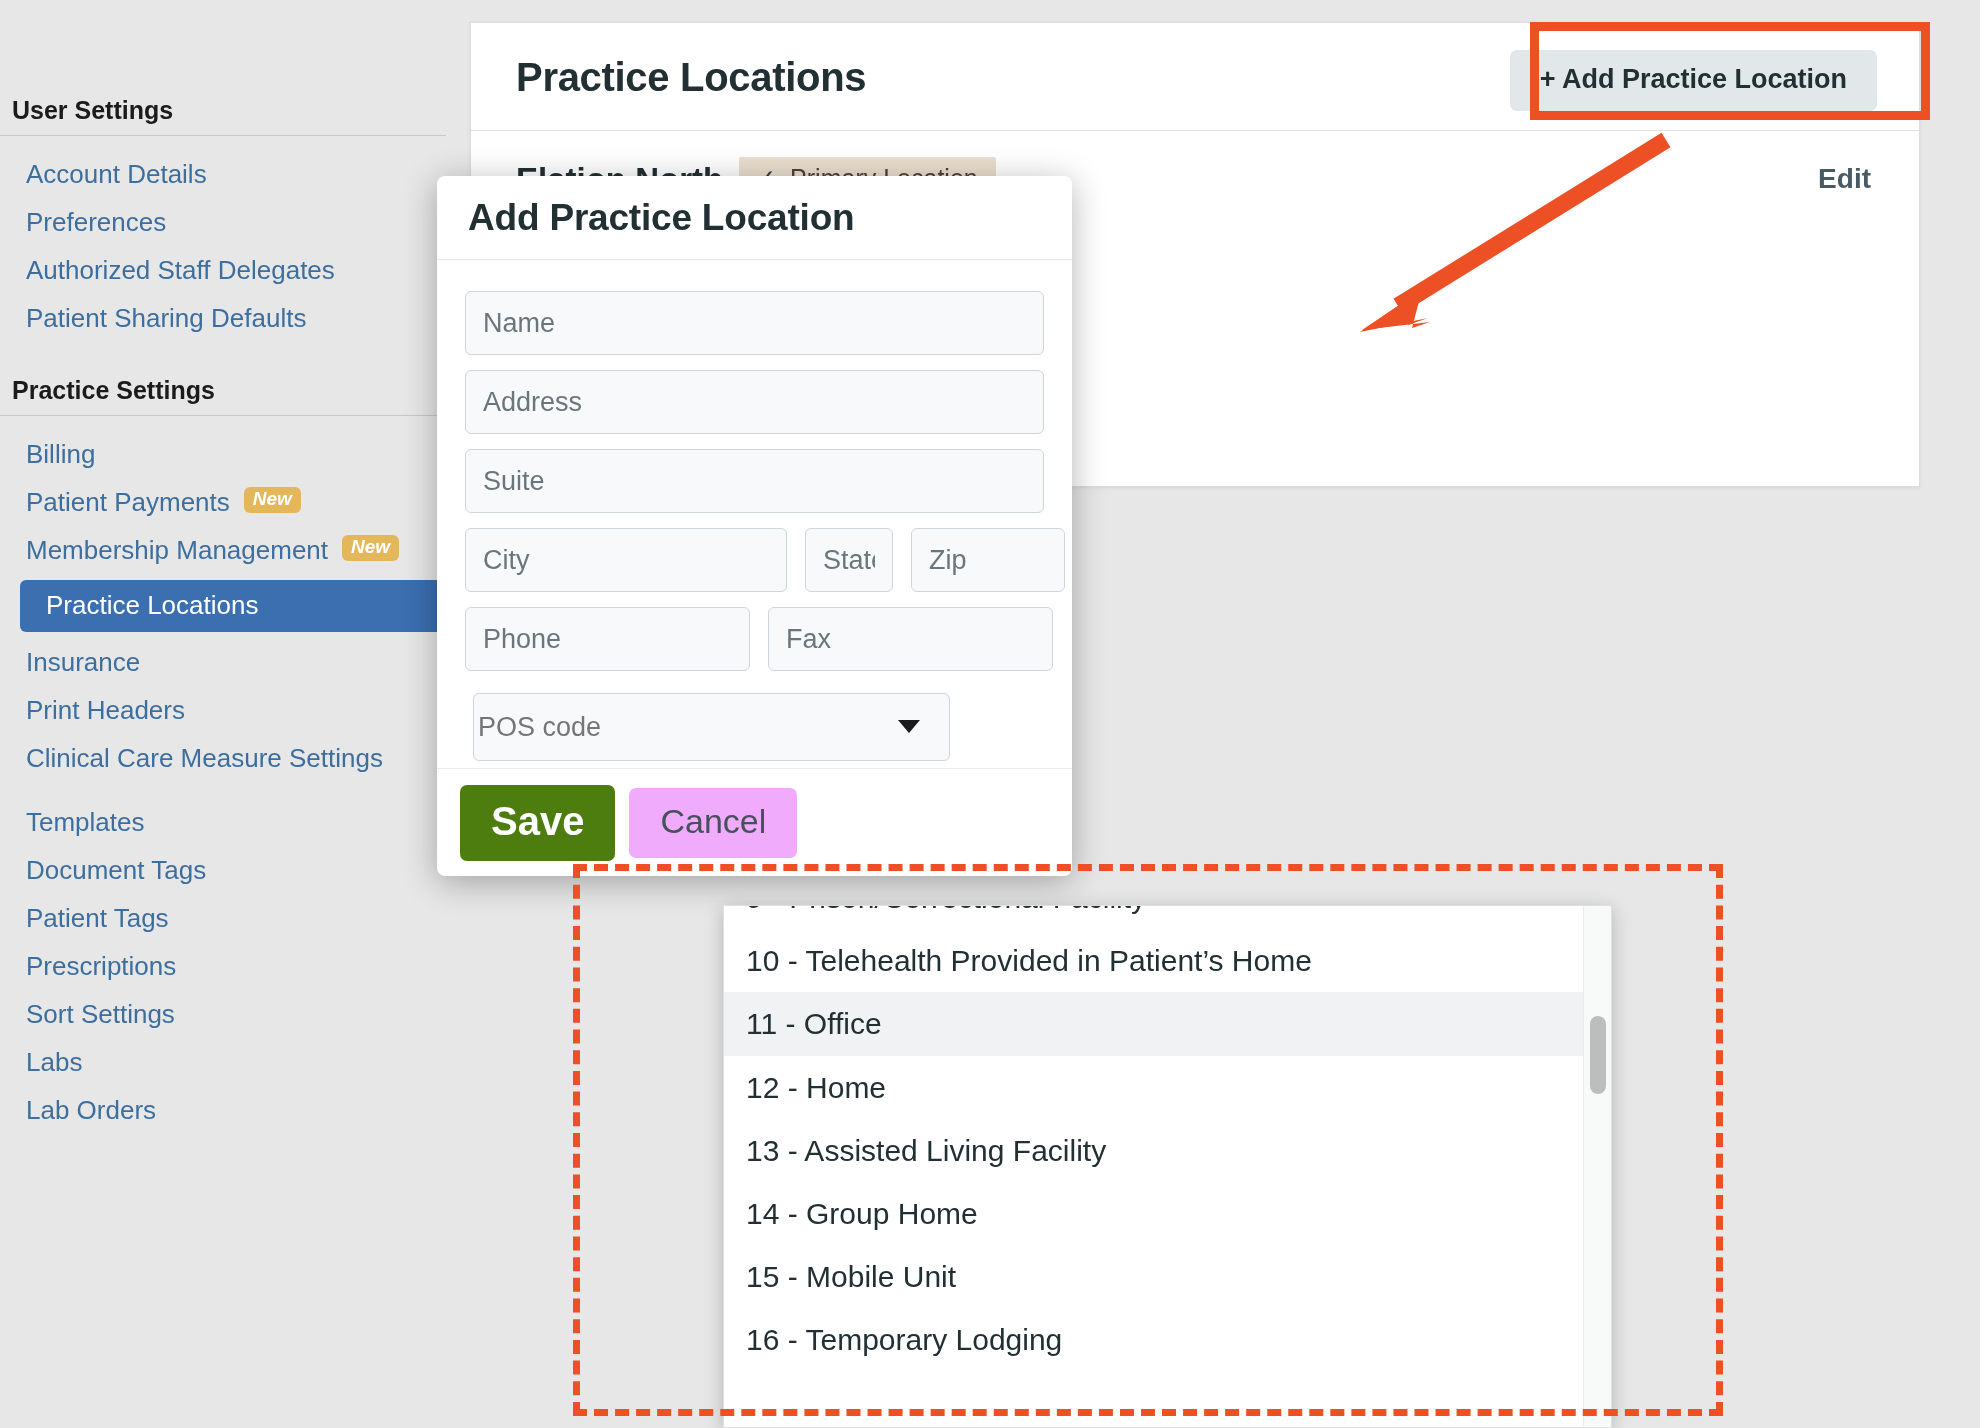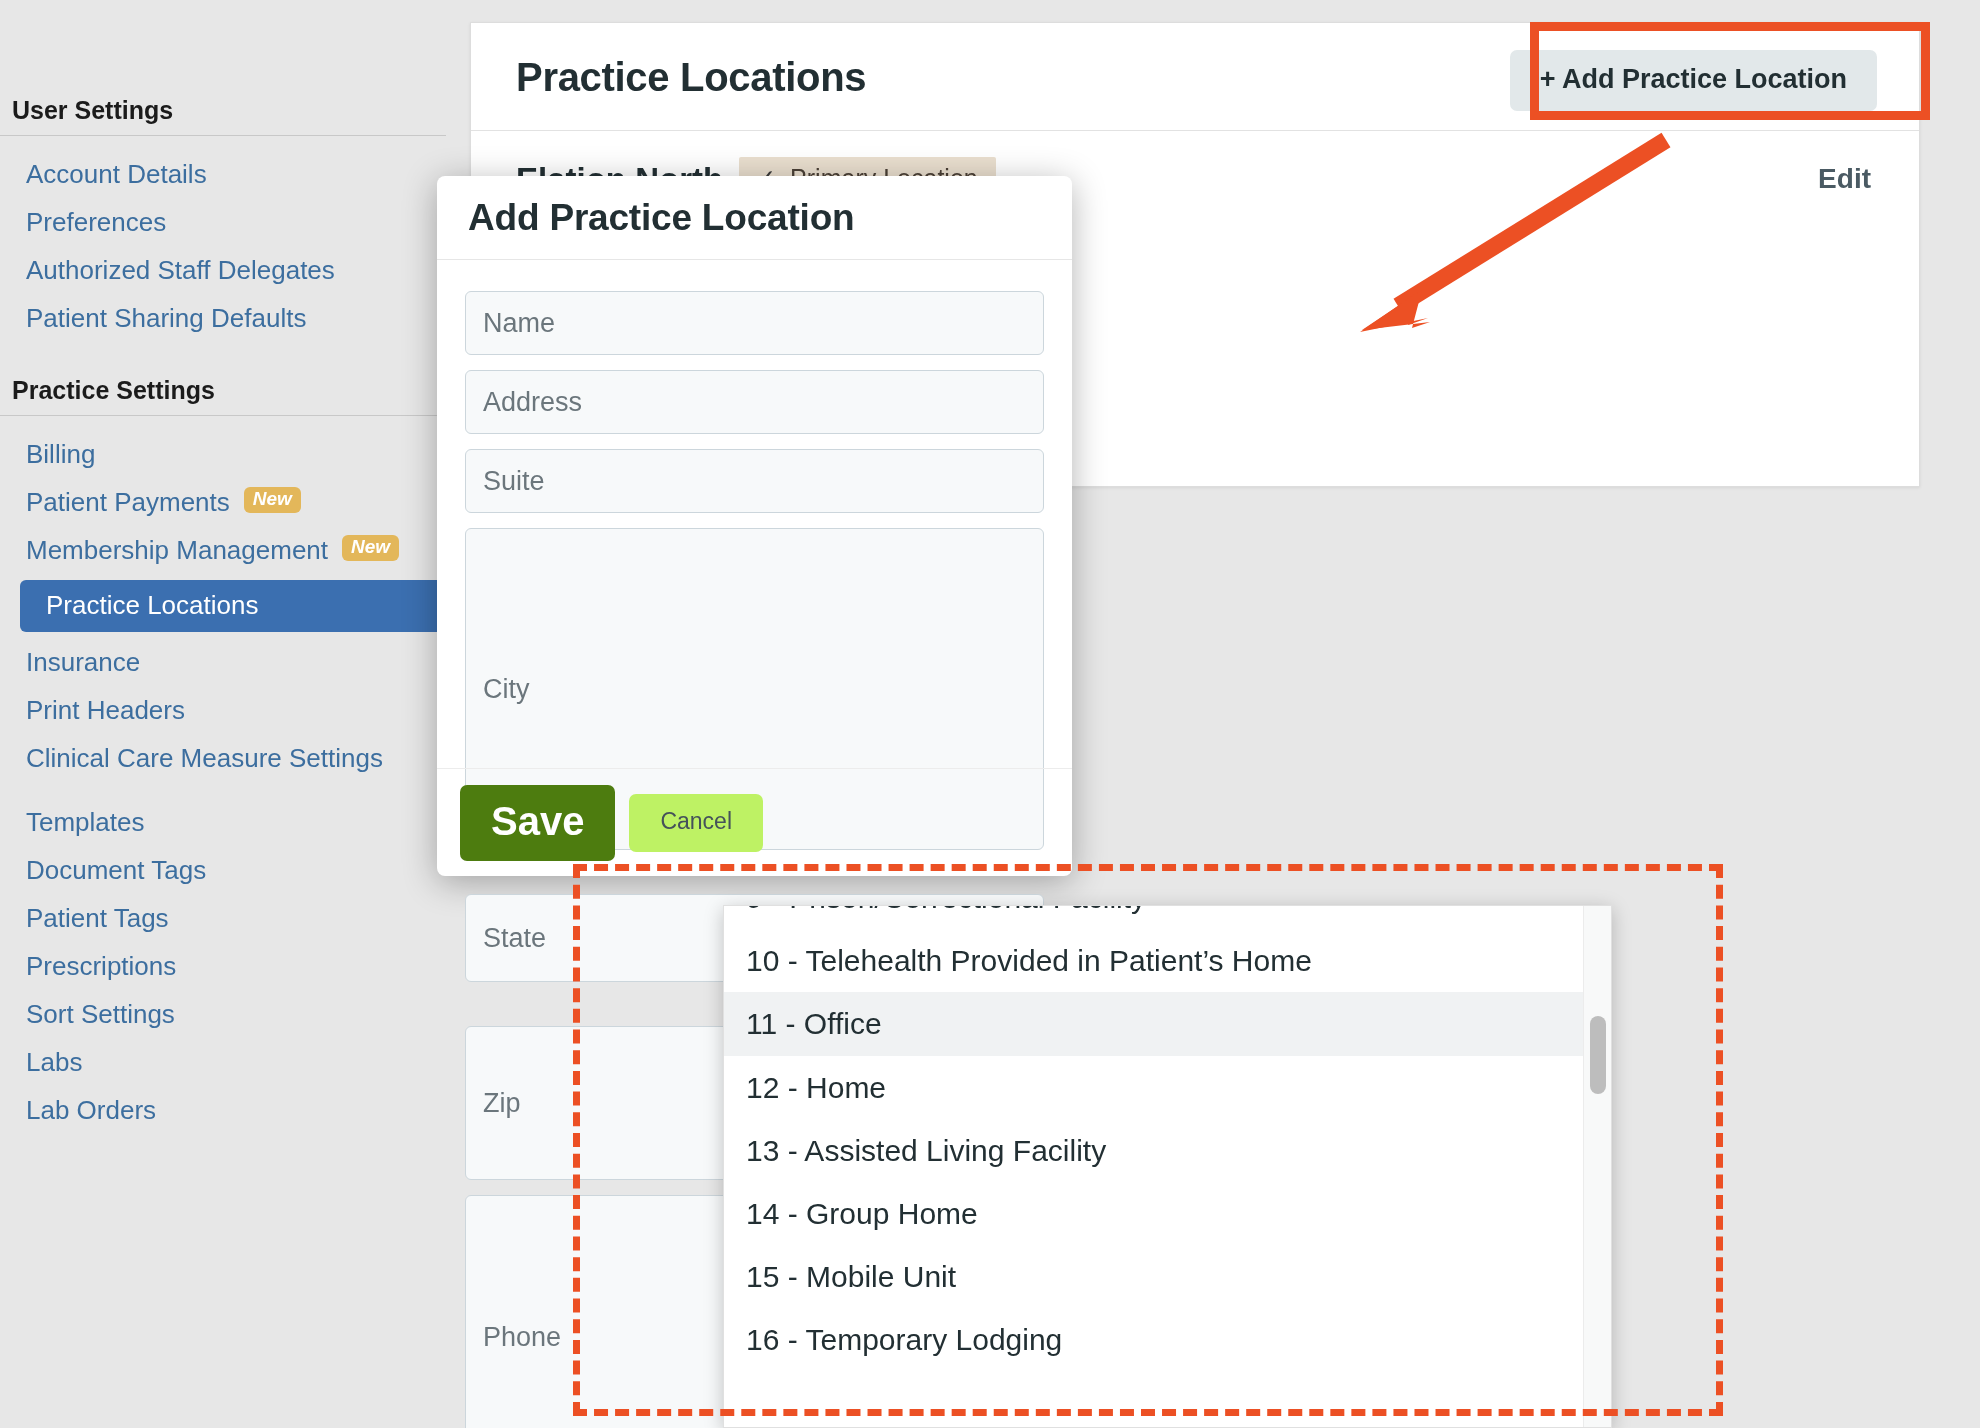--- a/index.html
+++ b/index.html
@@ -138,21 +138,21 @@
     height: 64px;
     width: 100%;
     font-family: "Liberation Sans", sans-serif;
     font-size: 27px;
     color: #222f33;
     padding: 0 17px;
     outline: none;
     margin-bottom: 15px;
   }
   .field::placeholder { color: #6b767c; }
-  .field-row { display: flex; gap: 29px; flex-direction: column; }
+  .field-row { display: flex; gap: 18px; }
   #city-field  { flex: 0 0 322px; }
   #state-field { flex: 0 0 88px; }
   #zip-field   { flex: 0 0 154px; }
   #phone-field { flex: 0 0 285px; }
   #fax-field   { flex: 0 0 285px; }
   #pos-wrap { position: relative; width: 477px; margin-top: 7px; }
   #pos-select {
     -webkit-appearance: none; appearance: none;
     background: #f7f9fa;
     border: 1px solid #ccd6dc;
@@ -180,24 +180,24 @@
   }
   #save-btn {
     background: #4d7c0f; color: #ffffff;
     border: none; border-radius: 7px;
     font-family: "Liberation Sans", sans-serif;
     font-size: 40px; font-weight: bold;
     padding: 14px 31px 17px 31px;
     cursor: pointer;
   }
   #cancel-btn {
-    background: #bef264; color: #45525a;
+    background: #f0abfc; color: #45525a;
     border: none; border-radius: 7px;
     font-family: "Liberation Sans", sans-serif;
-    font-size: 23px;
+    font-size: 34px;
     padding: 14px 31px 17px 31px;
     cursor: pointer;
   }
 
   
   #dropdown {
     position: absolute;
     left: 723px; top: 905px;
     width: 889px; height: 523px;
     background: #ffffff;

